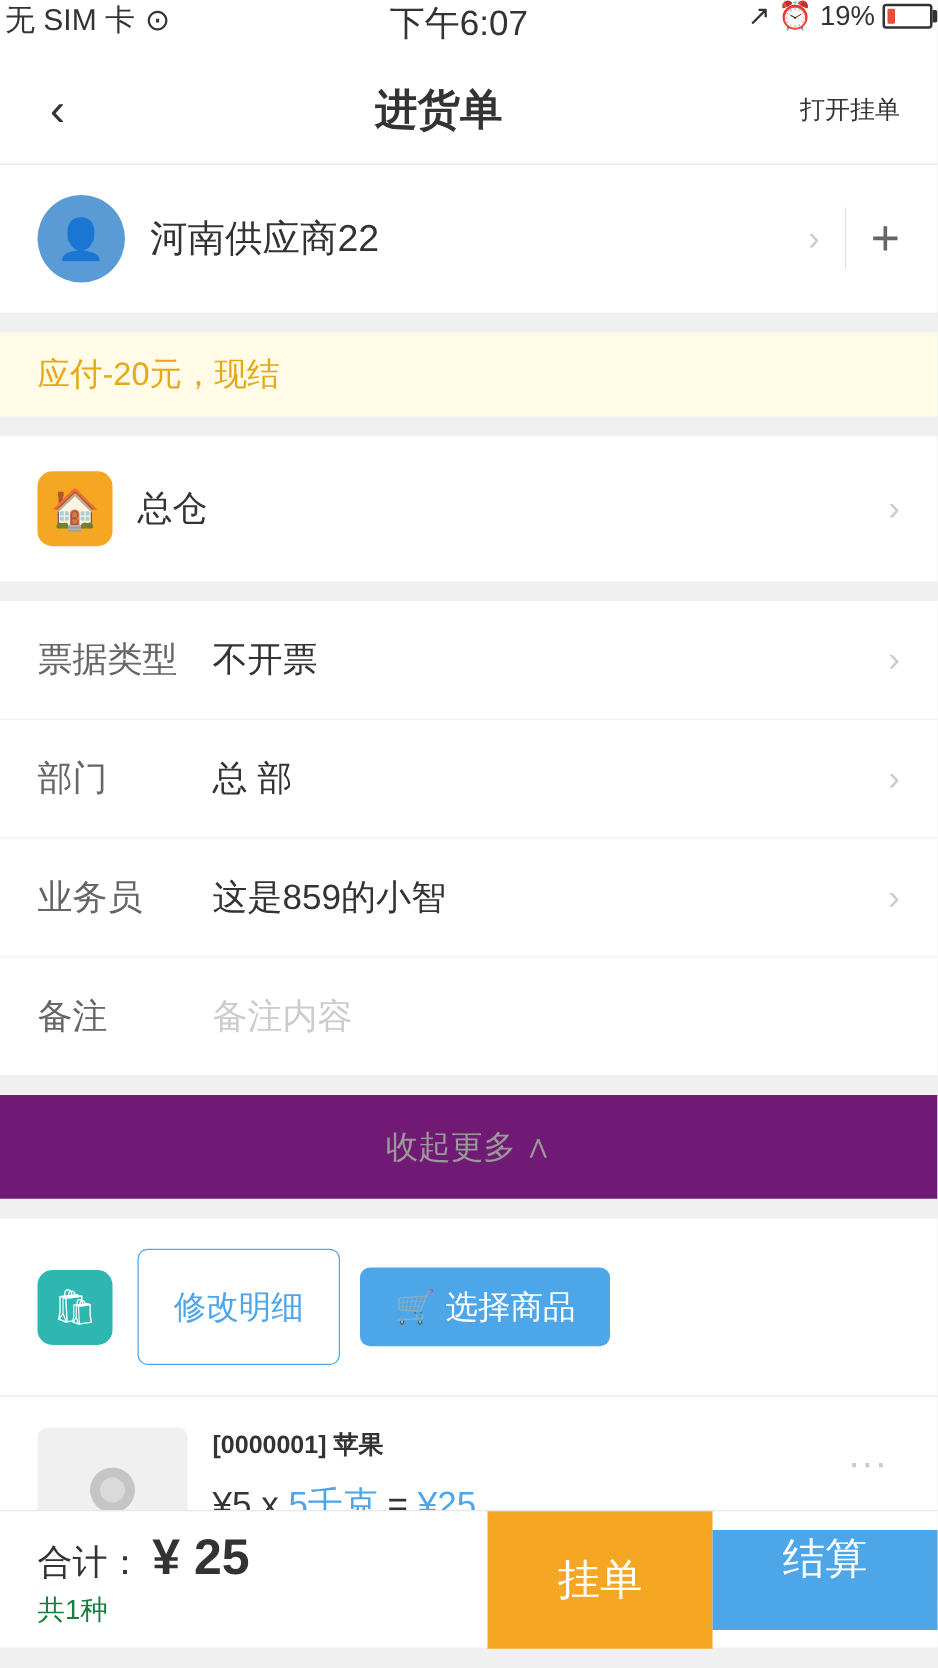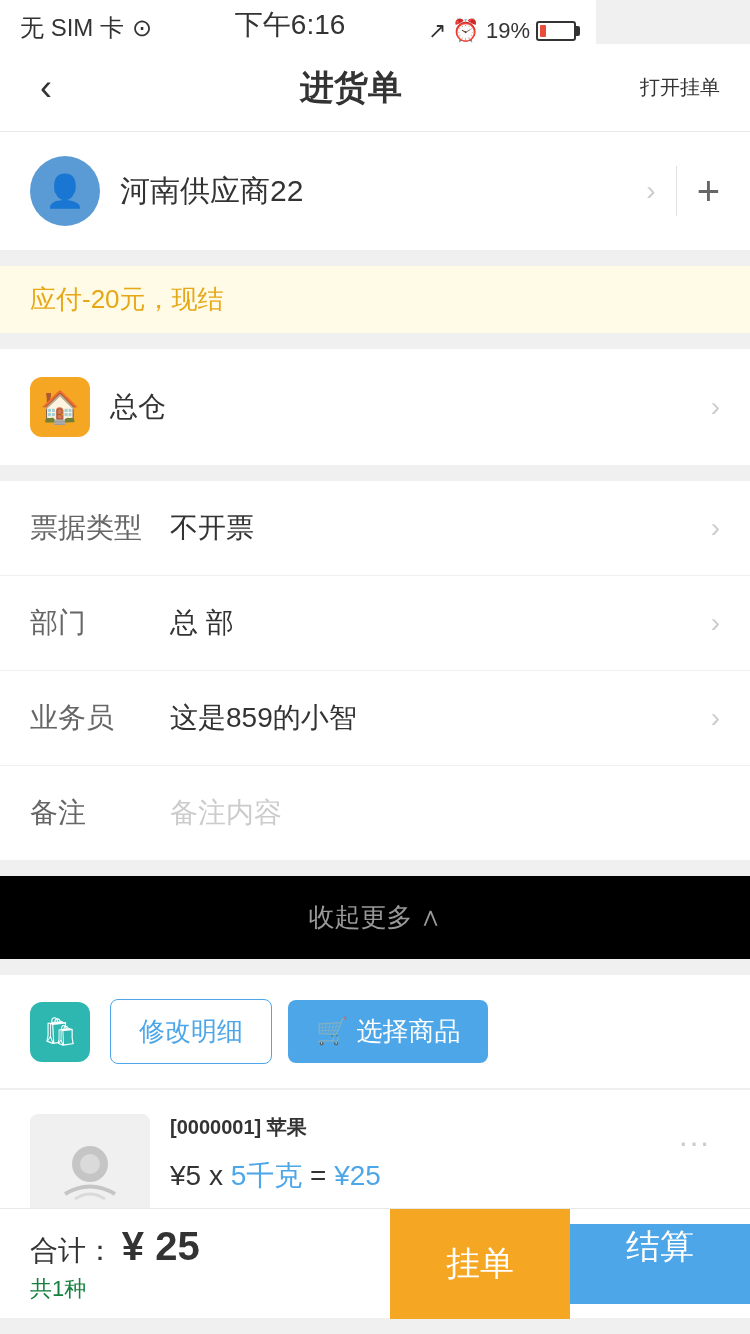--- a/index.html
+++ b/index.html
@@ -8,27 +8,27 @@
       width: 750px;
       min-height: 1334px;
       font-family: -apple-system, "PingFang SC", "Helvetica Neue", sans-serif;
       background: #f0f0f0;
       font-size: 28px;
       color: #333;
     }
 
     
     .status-bar {
-      width: 596px;
+      width: 750px;
       height: 44px;
       background: #fff;
       display: flex;
-      align-items: flex-end;
+      align-items: flex-start;
       justify-content: space-between;
-      padding: 0 20px;
+      padding: 0 4px;
       font-size: 24px;
       color: #333;
     }
     .status-left { display: flex; align-items: center; gap: 8px; }
     .status-center { font-size: 28px; font-weight: 500; }
     .status-right { display: flex; align-items: center; gap: 6px; font-size: 22px; }
     .battery {
       width: 40px;
       height: 20px;
       border: 2px solid #333;
@@ -173,21 +173,21 @@
       align-items: center;
       justify-content: center;
       color: #fff;
       font-size: 32px;
       flex-shrink: 0;
       margin-right: 20px;
     }
 
     
     .collapse-row {
-      background: #000000;
+      background: #701a75;
       display: flex;
       align-items: center;
       justify-content: center;
       padding: 24px;
       font-size: 26px;
       color: #999;
       cursor: pointer;
       margin-bottom: 16px;
     }
 
@@ -206,21 +206,21 @@
       display: flex;
       align-items: center;
       justify-content: center;
       color: #fff;
       font-size: 28px;
       flex-shrink: 0;
       margin-right: 20px;
     }
     .product-count { flex: 1; font-size: 28px; color: #333; }
     .btn-edit {
-      padding: 14px 28px;
+      padding: 28px 28px;
       border: 1.5px solid #4da6e8;
       border-radius: 8px;
       font-size: 26px;
       color: #4da6e8;
       background: #fff;
       cursor: pointer;
       margin-right: 16px;
     }
     .btn-select {
       padding: 14px 28px;
@@ -314,21 +314,21 @@
     .spacer { height: 110px; }
   </style>
 </head>
 <body>
 
 <div class="status-bar">
   <div class="status-left">
     <span>无 SIM 卡</span>
     <span>⊙</span>
   </div>
-  <div class="status-center">下午6:16</div>
+  <div class="status-center">下午6:07</div>
   <div class="status-right">
     <span>↗</span>
     <span>⏰</span>
     <span>19%</span>
     <span class="battery">
       <span class="battery-fill"></span>
     </span>
   </div>
 </div>
 

